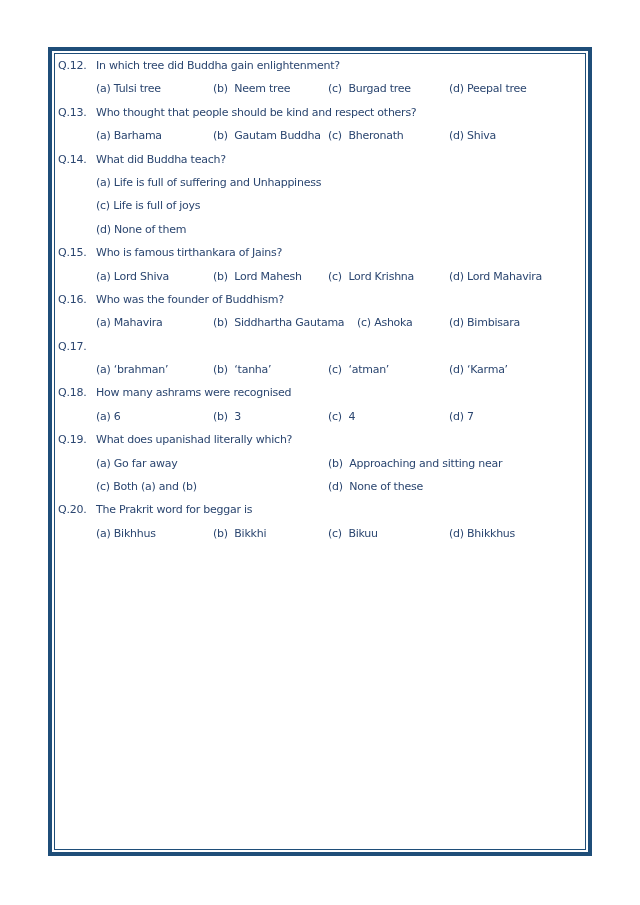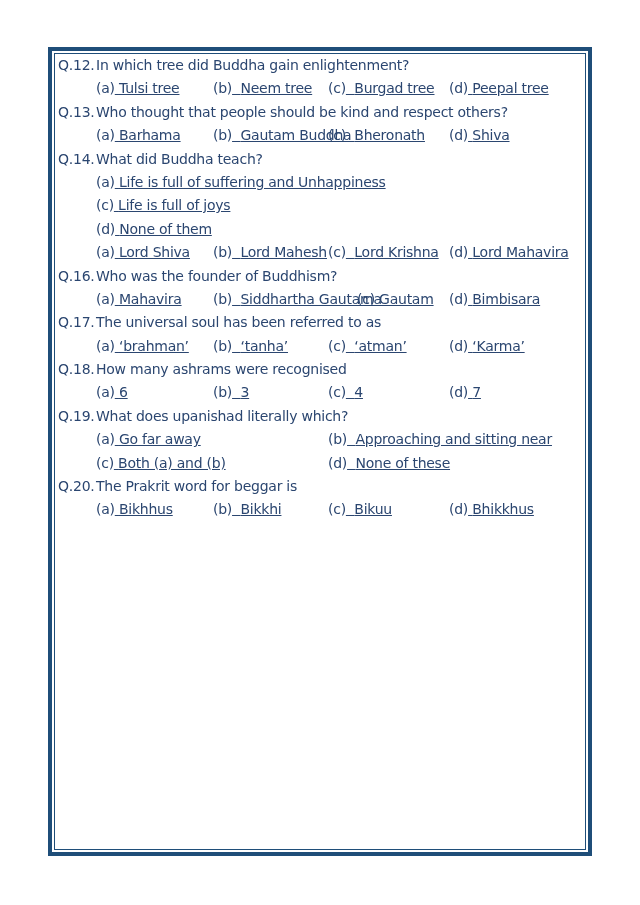--- a/index.html
+++ b/index.html
@@ -2,25 +2,25 @@
 <html><head>
 <meta charset="utf-8">
 <style>
   html, body { margin: 0; padding: 0; background: #ffffff; }
   body { width: 640px; height: 905px; position: relative; overflow: hidden;
          font-family: "DejaVu Sans", sans-serif; color: #2b4670; }
   .frame-outer { position: absolute; left: 48px; top: 47px; width: 544px; height: 809px;
                  box-sizing: border-box; border: 4px solid #1f4e79; }
   .frame-inner { position: absolute; left: 2px; top: 2px; right: 2px; bottom: 2px;
                  border: 1px solid #1f4e79; }
-  .content { position: absolute; left: 58px; top: 57px; width: 530px; font-size: 14px; letter-spacing: -0.25px; }
+  .content { position: absolute; left: 58px; top: 57px; width: 530px; font-size: 11px; letter-spacing: -0.25px; }
   .row { position: relative; height: 23.4px; line-height: 17px; white-space: nowrap; }
   .qnum { position: absolute; left: 0; }
   .qtext { position: absolute; left: 38px; text-align: center; }
-  .opt { position: absolute; text-decoration: underline; }
+  .opt { position: absolute; }
   .opt .lbl { display: inline-block; }
   .c0 { left: 38px; } .c1 { left: 155px; } .c2 { left: 270px; } .c3 { left: 391px; }
 </style>
 </head>
 <body>
 
 <div class="frame-outer">
   <div class="frame-inner"></div>
 </div>
 
@@ -56,40 +56,43 @@
       <span class="opt c0"><span class="lbl">(a)</span>&nbsp;<span>Life is full of suffering and Unhappiness</span></span>
     </div>
   <div class="row">
       <span class="opt c0"><span class="lbl">(c)</span>&nbsp;<span>Life is full of joys</span></span>
     </div>
   <div class="row">
       <span class="opt c0"><span class="lbl">(d)</span>&nbsp;<span>None of them</span></span>
     </div>
 
   <div class="row">
+    <span class="qnum">Q.15.</span>
+    <span class="qtext">Who is famous tirthankara of Jains?</span>
+  </div>
+  <div class="row">
     <span class="opt c0"><span class="lbl">(a)</span>&nbsp;<span>Lord Shiva</span></span>
     <span class="opt c1"><span class="lbl">(b)</span>&nbsp;&nbsp;<span>Lord Mahesh</span></span>
     <span class="opt c2"><span class="lbl">(c)</span>&nbsp;&nbsp;<span>Lord Krishna</span></span>
     <span class="opt c3"><span class="lbl">(d)</span>&nbsp;<span>Lord Mahavira</span></span>
   </div>
 
   <div class="row">
     <span class="qnum">Q.16.</span>
     <span class="qtext">Who was the founder of Buddhism?</span>
   </div>
   <div class="row">
     <span class="opt c0"><span class="lbl">(a)</span>&nbsp;<span>Mahavira</span></span>
     <span class="opt c1"><span class="lbl">(b)</span>&nbsp;&nbsp;<span>Siddhartha Gautama</span></span>
-    <span class="opt c2" style="left:299px"><span class="lbl">(c)</span>&nbsp;<span>Gautam</span></span>
+    <span class="opt c2" style="left:299px"><span class="lbl">(c)</span>&nbsp;<span>Ashoka</span></span>
     <span class="opt c3"><span class="lbl">(d)</span>&nbsp;<span>Bimbisara</span></span>
   </div>
 
   <div class="row">
     <span class="qnum">Q.17.</span>
-    <span class="qtext">The universal soul has been referred to as</span>
   </div>
   <div class="row">
     <span class="opt c0"><span class="lbl">(a)</span>&nbsp;<span>‘brahman’</span></span>
     <span class="opt c1"><span class="lbl">(b)</span>&nbsp;&nbsp;<span>‘tanha’</span></span>
     <span class="opt c2"><span class="lbl">(c)</span>&nbsp;&nbsp;<span>‘atman’</span></span>
     <span class="opt c3"><span class="lbl">(d)</span>&nbsp;<span>‘Karma’</span></span>
   </div>
 
   <div class="row">
     <span class="qnum">Q.18.</span>

